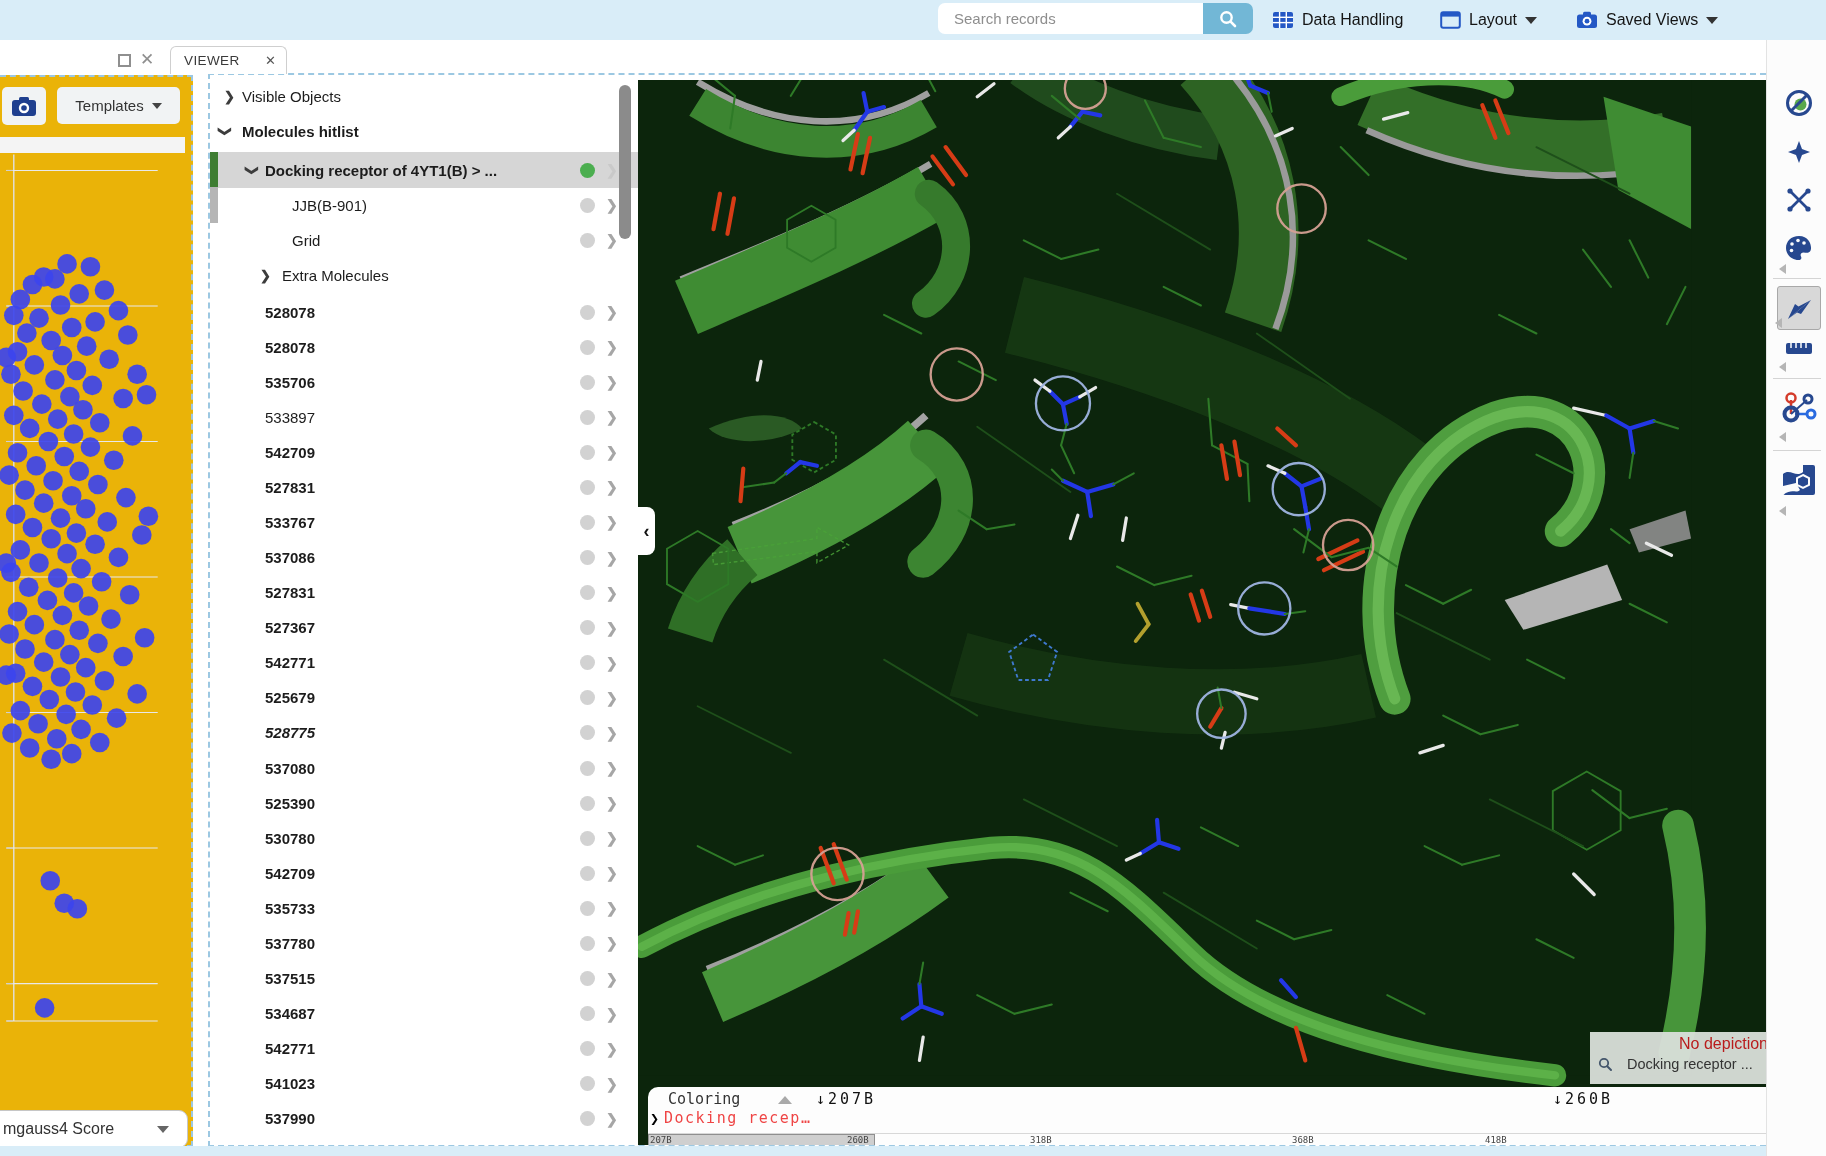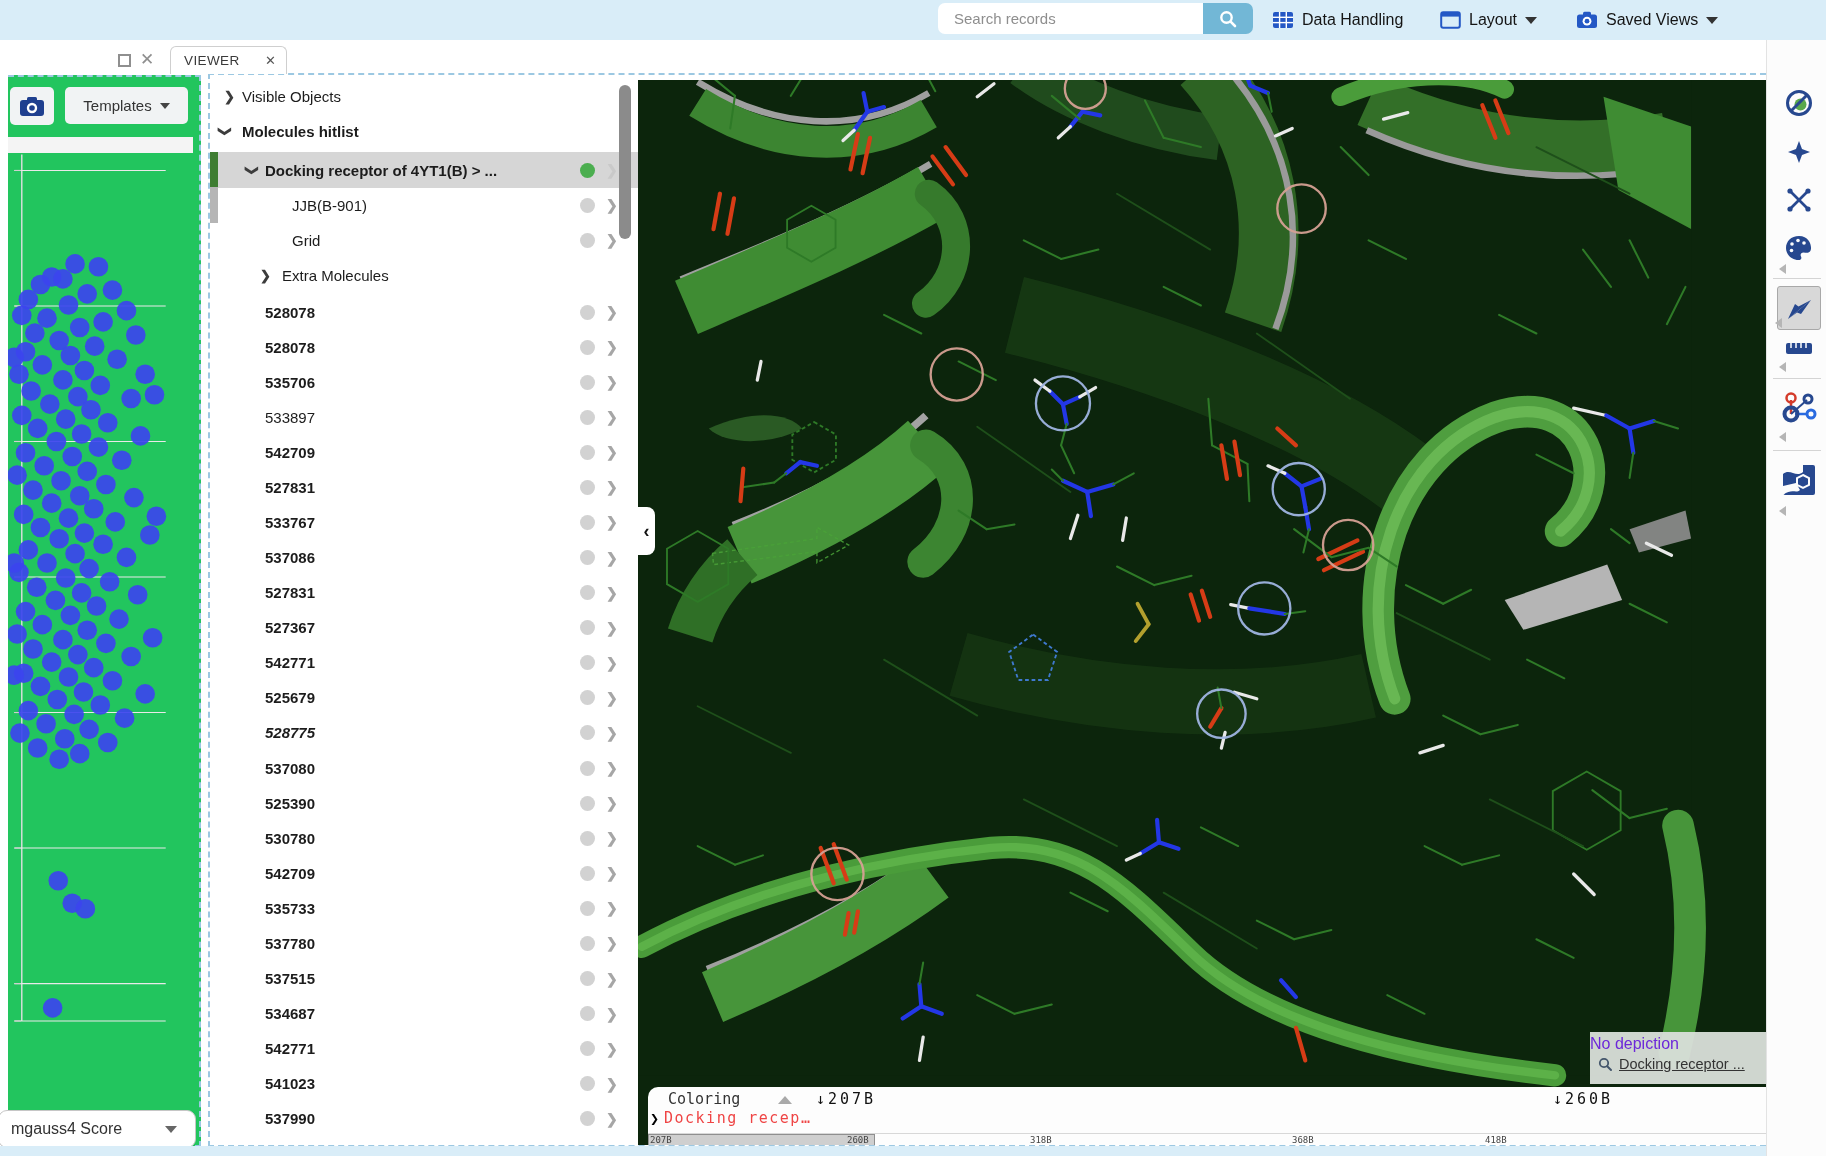--- a/index.html
+++ b/index.html
@@ -16,21 +16,21 @@
     border-radius:0 7px 7px 0; display:flex; align-items:center; justify-content:center; cursor:pointer; }
   .tb-item { position:absolute; top:0; height:40px; display:flex; align-items:center; gap:8px;
     font-size:16px; font-weight:500; color:#151515; cursor:pointer; }
   .caret-down { width:0; height:0; border-left:6px solid transparent; border-right:6px solid transparent;
     border-top:7px solid #333; display:inline-block; }
   
   .win-sq { position:absolute; width:13px; height:13px; border:2px solid #8f8f8f; }
   .win-x { position:absolute; color:#8f8f8f; font-size:17px; line-height:17px; }
 
   
-  #left-widget { position:absolute; left:8px; top:75px; width:193px; height:1072px; background:#22c55e;
+  #left-widget { position:absolute; left:0; top:75px; width:193px; height:1072px; background:#eab308;
     border-top:2px dashed #9cc8e2; border-right:2px dashed #9cc8e2; border-bottom:2px dashed #9cc8e2; }
   .chipbtn { position:absolute; background:#f1f3f4; border-radius:5px; display:flex; align-items:center;
     justify-content:center; gap:8px; cursor:pointer; color:#333; font-size:15px; }
   #plot-strip { position:absolute; left:0; top:60px; width:185px; height:16px; background:#f4f4f4; }
   #score-dd { position:absolute; left:-10px; top:1033px; width:198px; height:38px; background:#fff;
     border:1.5px solid #c6c6c6; border-radius:9px; display:flex; align-items:center; font-size:16px;
     color:#333; padding-left:12px; cursor:pointer; }
   #score-dd .caret-down { position:absolute; right:18px; border-top-color:#666; }
 
   
@@ -58,22 +58,22 @@
   #tree-scroll { position:absolute; left:409px; top:10px; width:12px; height:154px; background:#8b8b8b;
     border-radius:6px; cursor:pointer; }
 
   
   #scene-wrap { position:absolute; left:428px; top:5px; width:1130px; height:1068px; background:#0c250c; }
   #collapse-handle { position:absolute; left:428px; top:432px; width:17px; height:48px; background:#fff;
     border-radius:0 8px 8px 0; z-index:6; display:flex; align-items:center; justify-content:center;
     cursor:pointer; font-weight:700; font-size:18px; color:#111; }
   #nodep { position:absolute; left:1380px; top:957px; width:178px; height:52px;
     background:rgba(218,223,218,.95); z-index:6; font-size:15px; }
-  #nodep .l1 { color:#6d28d9; text-align:left; padding-top:3px; font-size:16px; }
-  #nodep .l2 { color:#333; display:flex; align-items:center; gap:6px; padding:3px 0 0 8px; font-size:14.5px;text-decoration:underline; }
+  #nodep .l1 { color:#b91c1c; text-align:right; padding-top:3px; font-size:16px; }
+  #nodep .l2 { color:#333; display:flex; align-items:center; gap:14px; padding:3px 0 0 8px; font-size:14.5px; }
 
   
   #seqbar { position:absolute; left:438px; top:1012px; width:1120px; height:60px; background:#fdfdfd;
     border-radius:10px 0 0 0; z-index:5; font-family:"DejaVu Sans Mono", monospace; color:#222; }
   #seq-row1 { position:absolute; left:0; top:3px; height:20px; width:100%; font-size:15px; }
   #coloring { position:absolute; left:20px; top:0; cursor:pointer; color:#333; }
   #coloring-caret { position:absolute; left:130px; top:6px; width:0; height:0; border-left:7px solid transparent;
     border-right:7px solid transparent; border-bottom:8px solid #a9a9a9; cursor:pointer; }
   .seqmark { position:absolute; top:0; letter-spacing:3px; color:#111; }
   #seq-row2 { position:absolute; left:0; top:22px; height:22px; width:100%; font-size:15px; white-space:nowrap; }

